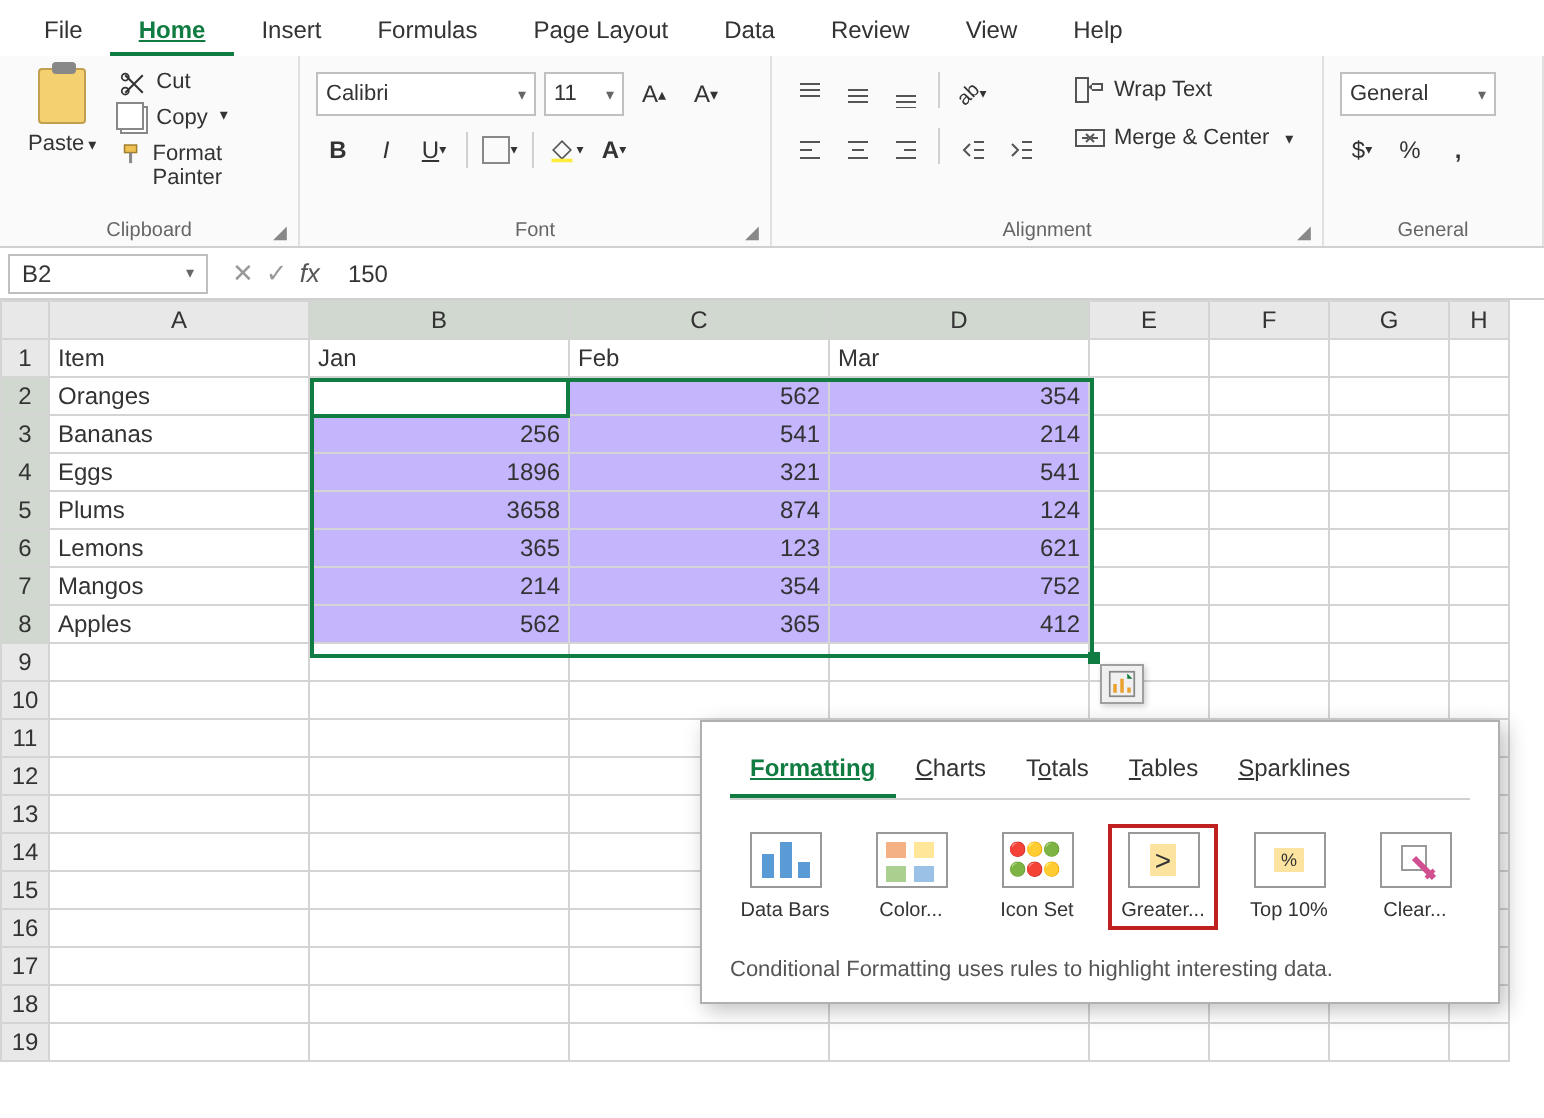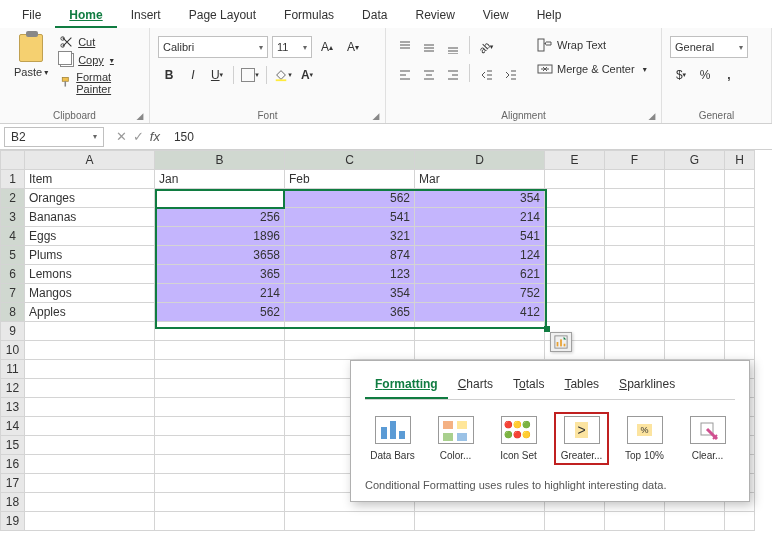--- a/index.html
+++ b/index.html
@@ -16,21 +16,21 @@
 .rgroup { border-right: 1px solid #e0e0e0; padding: 4px 8px 0; display: flex; flex-direction: column; position: relative; }
 .rgroup-label { text-align: center; font-size: 10px; color: #666; margin-top: auto; padding: 2px 0; }
 .rgroup-corner { position: absolute; bottom: 2px; right: 4px; width: 10px; height: 10px; display:flex;align-items:center;justify-content:center;font-size:9px;color:#888;cursor:pointer;}
 
 
 .clip { display: flex; gap: 4px; }
 .paste-big { display: flex; flex-direction: column; align-items: center; padding: 2px 6px; cursor: pointer; }
 .paste-big .ic { width: 24px; height: 28px; background: #f5d070; border: 1px solid #c0a050; border-radius: 2px; position: relative; }
 .paste-big .ic::before { content:''; position:absolute; top:-4px; left:6px; width:12px; height:6px; background:#888; border-radius:2px;}
 .clip-side { display: flex; flex-direction: column; gap: 2px; padding-top:2px;}
-.clip-side .row { display: flex; align-items: center; gap: 4px; cursor: pointer; font-size: 11px; padding:1px 2px;text-decoration:underline;}
+.clip-side .row { display: flex; align-items: flex-start; gap: 4px; cursor: pointer; font-size: 11px; padding:1px 2px;}
 .ic-cut{width:14px;height:14px;} .ic-cut svg{width:14px;height:14px;}
 .ic-copy{width:14px;height:14px;border:1px solid #888;background:#fff;position:relative;}
 .ic-copy::before{content:'';position:absolute;left:-3px;top:-3px;width:12px;height:12px;border:1px solid #888;background:#fff;}
 .ic-brush{width:14px;height:14px;}
 
 
 .fontblock{display:flex;flex-direction:column;gap:6px;padding-top:4px;}
 .fontrow1{display:flex;gap:4px;align-items:flex-end;}
 .combo{border:1px solid #c0c0c0;background:#fff;display:flex;align-items:center;padding:2px 4px;font-size:11px;height:22px;}
 .combo .dd{margin-left:auto;font-size:8px;color:#666;}
@@ -115,22 +115,22 @@
 
 svg{display:block;}
 </style>
 </head>
 <body>
 
 <div class="menubar">
   <div class="mitem">File</div>
   <div class="mitem active"><u>Home</u></div>
   <div class="mitem">Insert</div>
+  <div class="mitem">Formulas</div>
   <div class="mitem">Page Layout</div>
-  <div class="mitem">Formulas</div>
   <div class="mitem">Data</div>
   <div class="mitem">Review</div>
   <div class="mitem">View</div>
   <div class="mitem">Help</div>
 </div>
 
 <div class="ribbon">
 
   <div class="rgroup" style="width:150px">
     <div class="clip">

